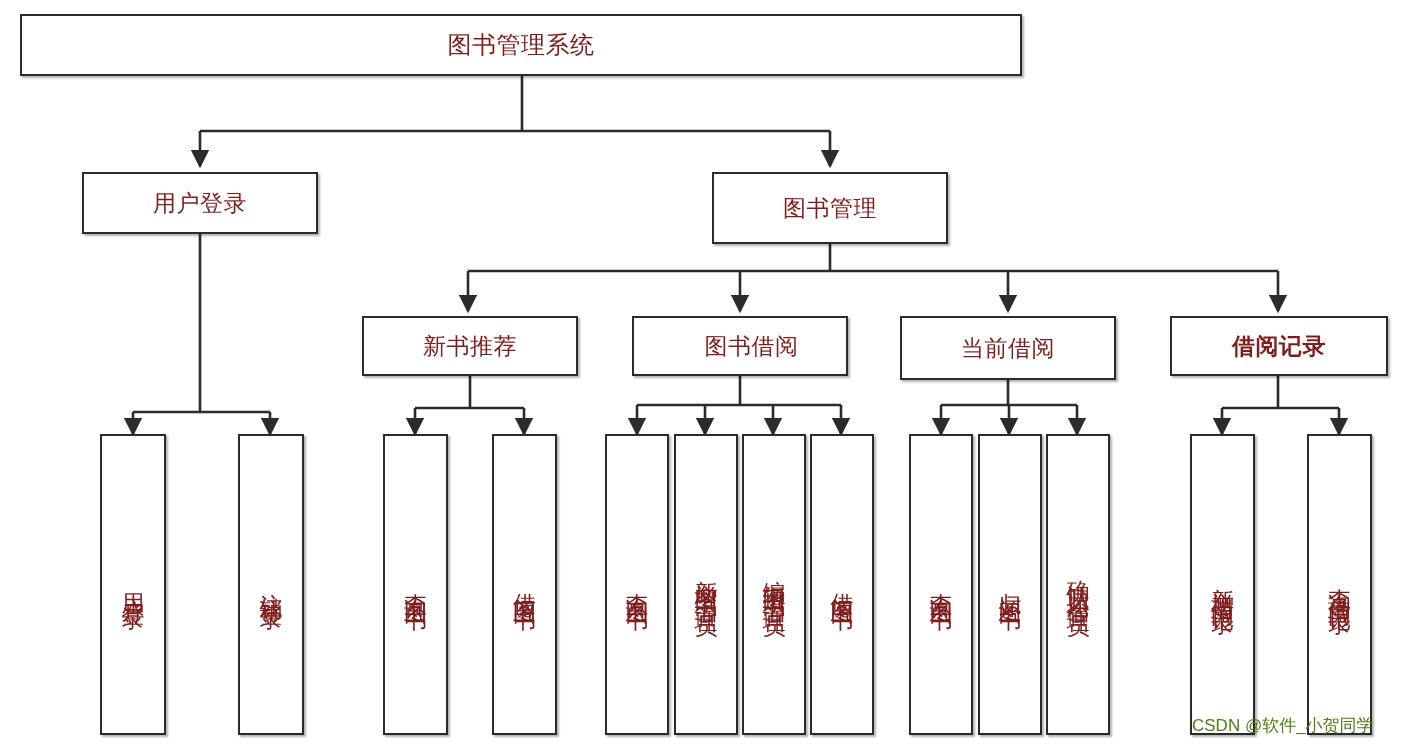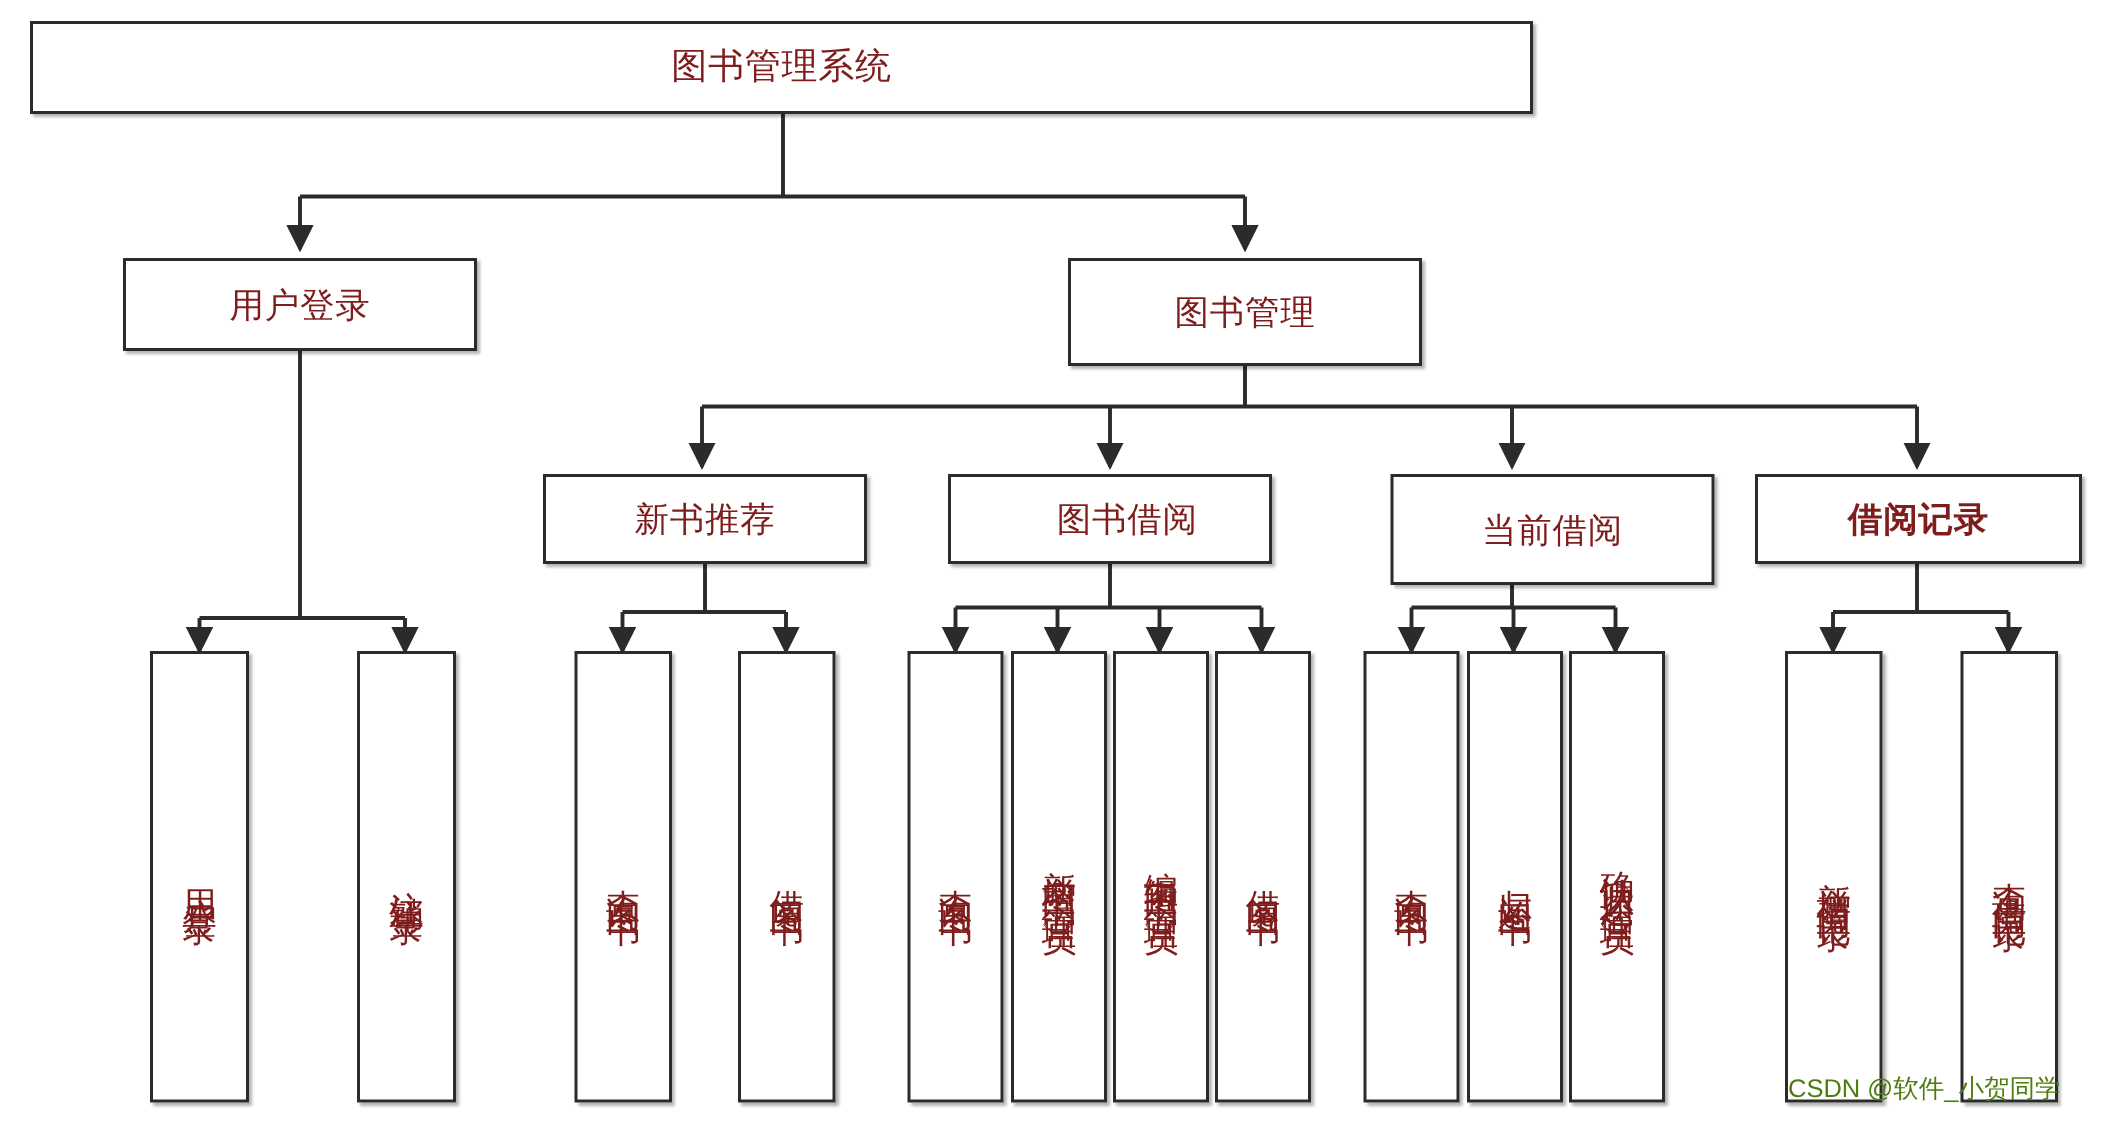--- a/index.html
+++ b/index.html
@@ -138,21 +138,21 @@
   <div class="node horiz" style="left:712px; top:172px; width:236px; height:72px;">
     <span class="label">图书管理</span>
   </div>
 
   <div class="node horiz" style="left:362px; top:316px; width:216px; height:60px;">
     <span class="label">新书推荐</span>
   </div>
   <div class="node horiz" style="left:632px; top:316px; width:216px; height:60px;padding-left:23px;">
     <span class="label">图书借阅</span>
   </div>
-  <div class="node horiz" style="left:900px; top:316px; width:216px; height:74px;margin-left:27px;">
+  <div class="node horiz" style="left:900px; top:316px; width:216px; height:64px;">
     <span class="label">当前借阅</span>
   </div>
   <div class="node horiz" style="left:1170px; top:316px; width:218px; height:60px;font-weight:bold;">
     <span class="label">借阅记录</span>
   </div>
 
   <div class="node vert" style="left:100px; top:434px; width:66px; height:301px;">
     <span class="label">用户登录</span>
   </div>
   <div class="node vert" style="left:238px; top:434px; width:66px; height:301px;">

